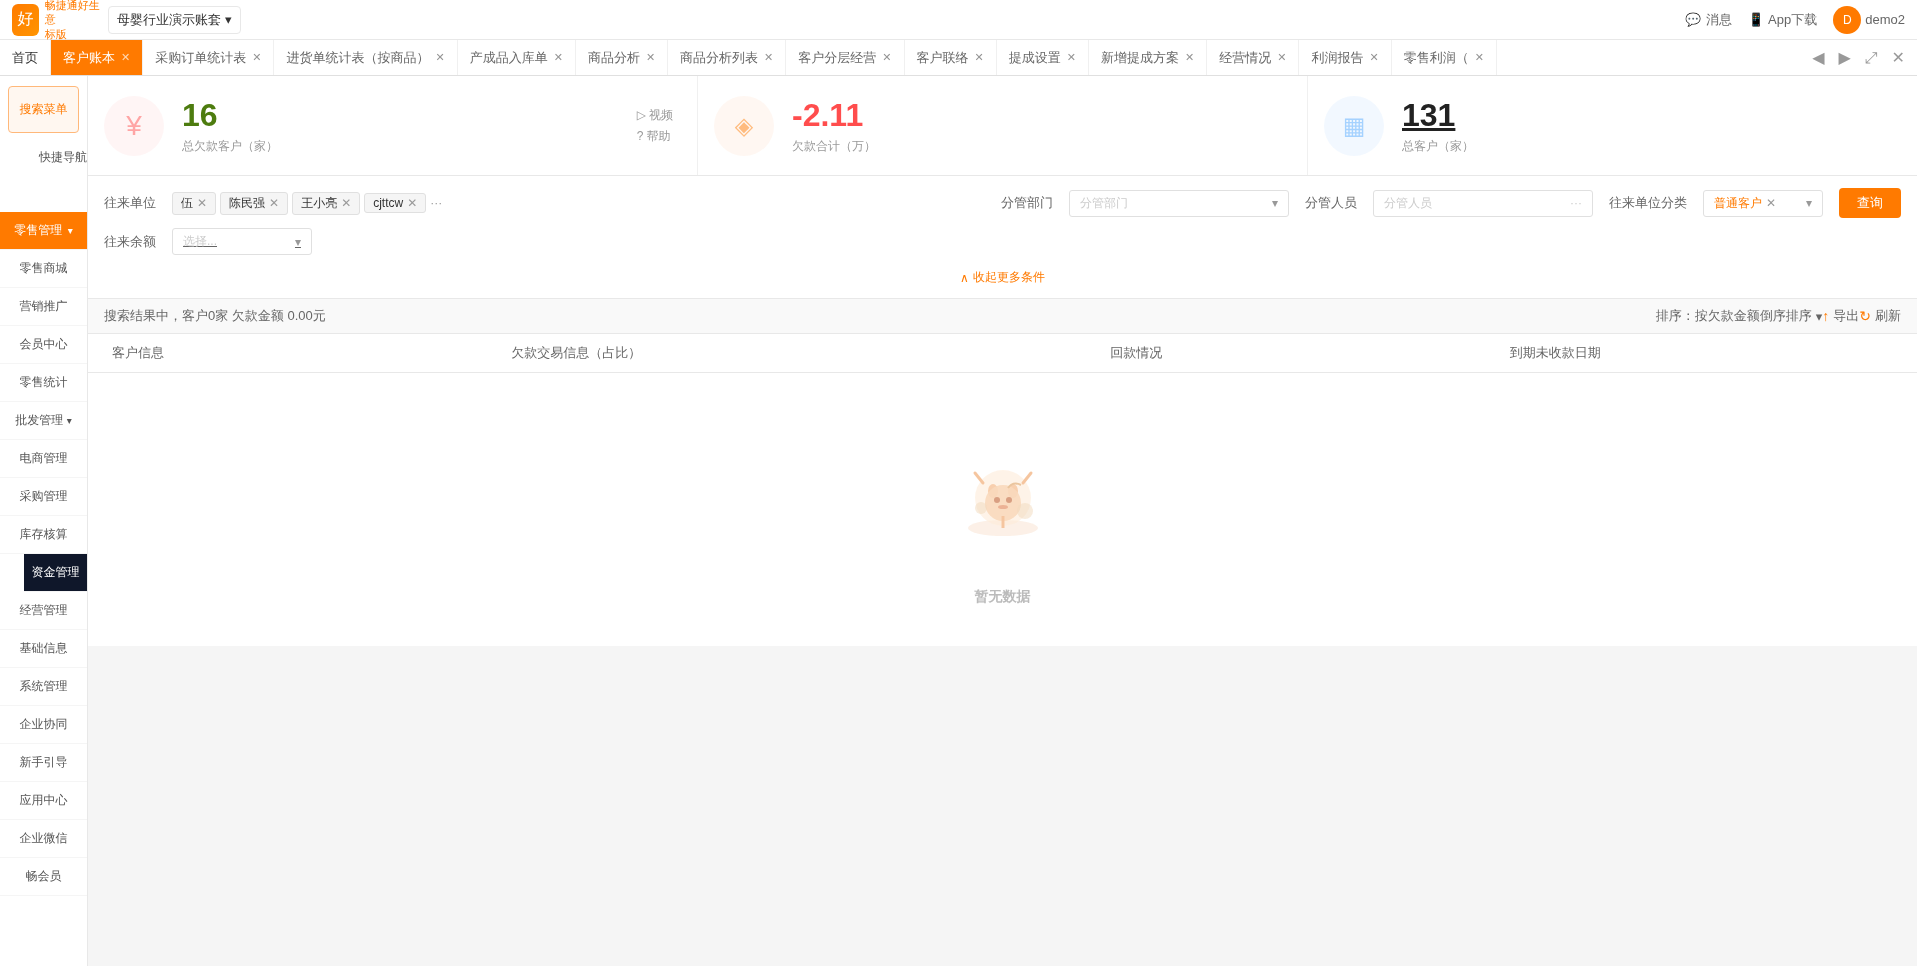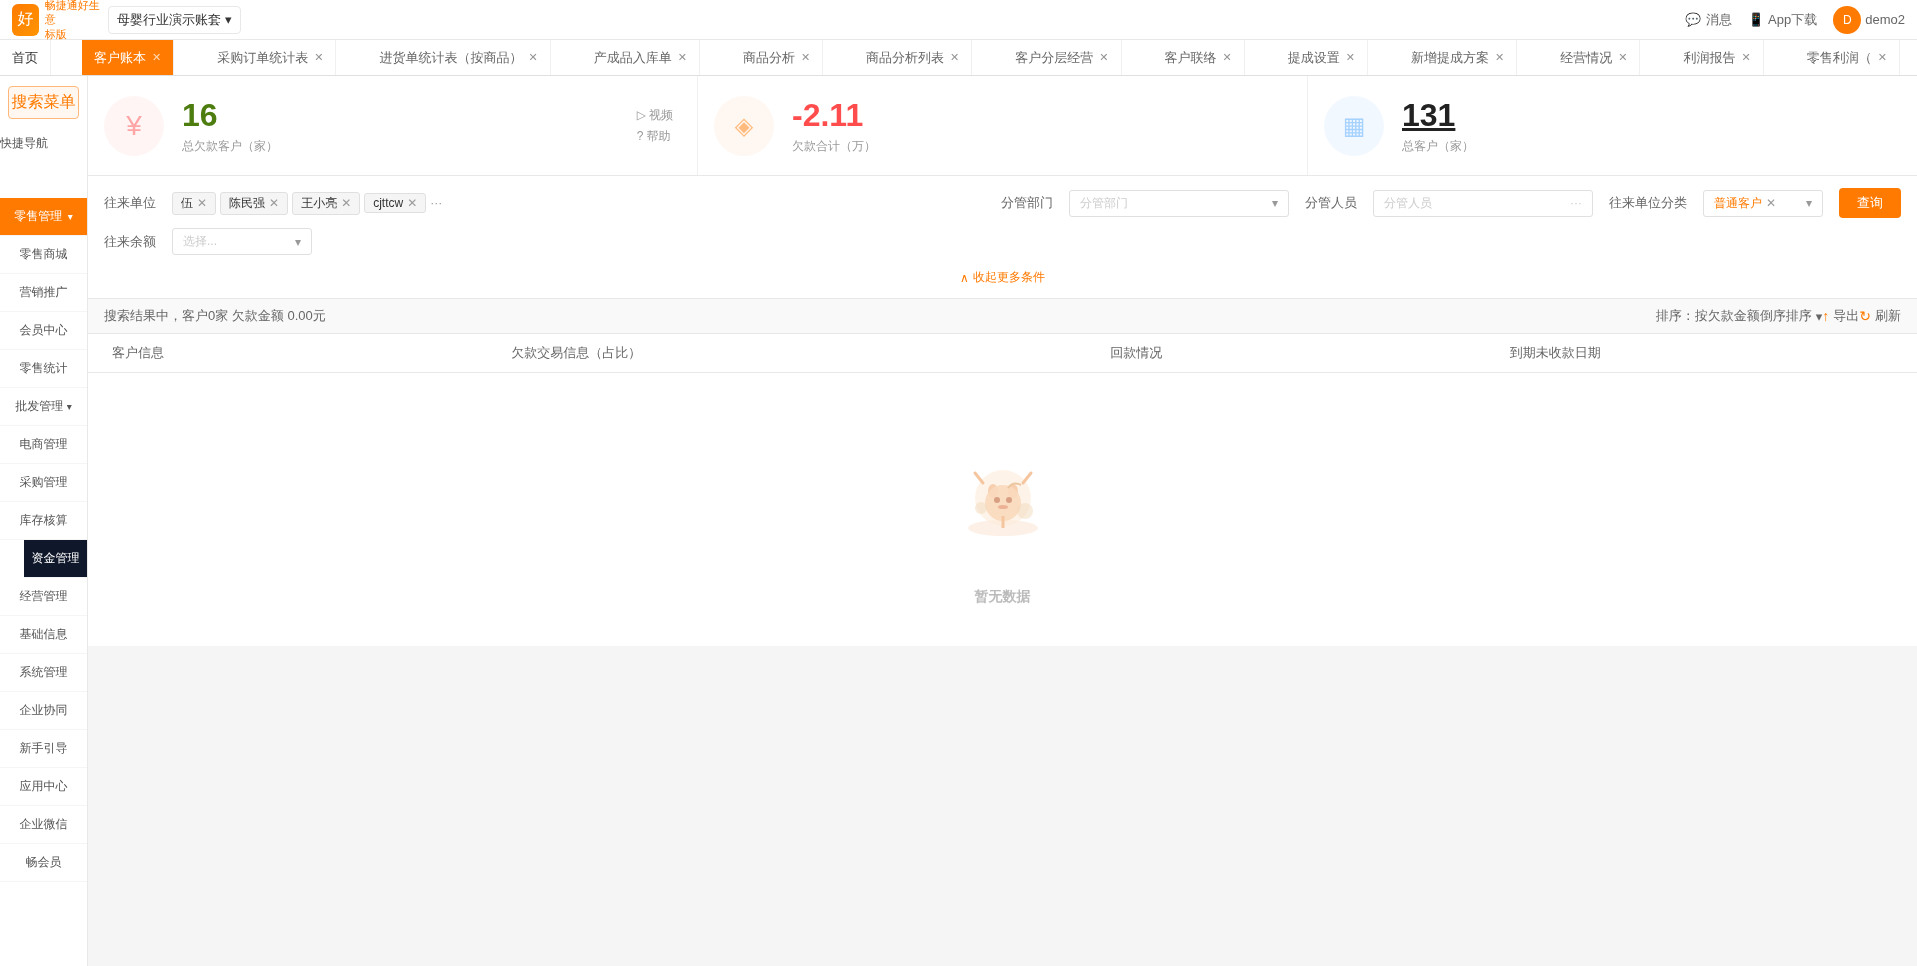--- a/index.html
+++ b/index.html
@@ -10,39 +10,39 @@
     .top-bar-left { display: flex; align-items: center; gap: 8px; }
     .logo-area { display: flex; align-items: center; gap: 6px; width: 88px; }
     .logo-icon { width: 32px; height: 32px; background: linear-gradient(135deg, #ff7a00, #ff9500); border-radius: 6px; display: flex; align-items: center; justify-content: center; color: #fff; font-size: 16px; }
     .logo-text { font-size: 11px; color: #ff7a00; line-height: 1.3; }
     .store-select { display: flex; align-items: center; gap: 4px; font-size: 13px; color: #333; cursor: pointer; padding: 4px 8px; border: 1px solid #e8e8e8; border-radius: 4px; }
     .top-bar-right { display: flex; align-items: center; gap: 16px; font-size: 13px; color: #666; }
     .top-right-item { display: flex; align-items: center; gap: 4px; cursor: pointer; }
     .avatar { width: 28px; height: 28px; border-radius: 50%; background: #ff7a00; display: flex; align-items: center; justify-content: center; color: #fff; font-size: 12px; }
 
     
-    .nav-tabs { background: #fff; height: 36px; display: flex; align-items: center; border-bottom: 1px solid #e0e0e0; flex-shrink: 0; overflow: hidden; gap: 31px; }
+    .nav-tabs { background: #fff; height: 36px; display: flex; align-items: center; border-bottom: 1px solid #e0e0e0; flex-shrink: 0; overflow: hidden; }
     .nav-tab { display: flex; align-items: center; gap: 4px; padding: 0 12px; height: 36px; font-size: 13px; color: #666; cursor: pointer; border-right: 1px solid #f0f0f0; white-space: nowrap; flex-shrink: 0; }
     .nav-tab.home { color: #333; font-weight: 500; }
     .nav-tab.active { background: #ff7a00; color: #fff; }
     .nav-tab .close-x { font-size: 11px; color: inherit; opacity: 0.7; margin-left: 2px; }
     .nav-tab.active .close-x { color: #fff; }
     .nav-tabs-end { display: flex; align-items: center; margin-left: auto; padding: 0 8px; gap: 6px; }
     .nav-end-btn { font-size: 16px; color: #999; cursor: pointer; padding: 2px 4px; }
 
     
     .main-layout { display: flex; flex: 1; overflow: hidden; }
 
     
     .sidebar { width: 88px; background: #fff; border-right: 1px solid #e8e8e8; display: flex; flex-direction: column; overflow-y: auto; flex-shrink: 0; }
     .sidebar-search { padding: 10px 8px 6px; }
-    .sidebar-search-btn { width: 100%; background: #fff7f0; border: 1px solid #ffb87a; border-radius: 4px; color: #ff7a00; font-size: 16px; padding: 5px 0; cursor: pointer; text-align: center; }
+    .sidebar-search-btn { width: 100%; background: #fff7f0; border: 1px solid #ffb87a; border-radius: 4px; color: #ff7a00; font-size: 12px; padding: 14px 0; cursor: pointer; text-align: center; }
     .sidebar-item { padding: 10px 0; text-align: center; font-size: 12px; color: #555; cursor: pointer; border-bottom: 1px solid #f5f5f5; }
     .sidebar-item.active { background: #ff7a00; color: #fff; font-weight: 500; margin-top: 36px; }
-    .sidebar-quick { padding: 10px 0; text-align: left; font-size: 12px; color: #555; cursor: pointer; }
+    .sidebar-quick { padding: 10px 0; text-align: right; font-size: 12px; color: #555; cursor: pointer; }
 
     
     .content { flex: 1; overflow-y: auto; background: #f5f5f5; }
 
     
     .stats-row { display: flex; background: #fff; border-bottom: 1px solid #e8e8e8; }
     .stat-card { flex: 1; padding: 20px 24px; display: flex; align-items: center; gap: 16px; border-right: 1px solid #f0f0f0; position: relative; }
     .stat-card:last-child { border-right: none; }
     .stat-info { margin-left: 70px; }
     .stat-value { font-size: 32px; font-weight: bold; line-height: 1.2; }
@@ -325,21 +325,21 @@
           <div class="filter-tag selected" style="border:none;background:none;padding:0;">
             <span>普通客户</span>
             <span class="tag-close">✕</span>
           </div>
           <span class="arrow">▾</span>
         </div>
         <button class="search-btn">查询</button>
       </div>
       <div class="filter-row">
         <span class="filter-label">往来余额</span>
-        <div class="filter-select" style="min-width:140px;">
+        <div class="filter-select" style="min-width:140px;text-decoration:underline;">
           <span style="color:#ccc;">选择...</span>
           <span class="arrow">▾</span>
         </div>
       </div>
       <div class="collapse-btn">
         <span>∧</span>
         <span>收起更多条件</span>
       </div>
     </div>
 

